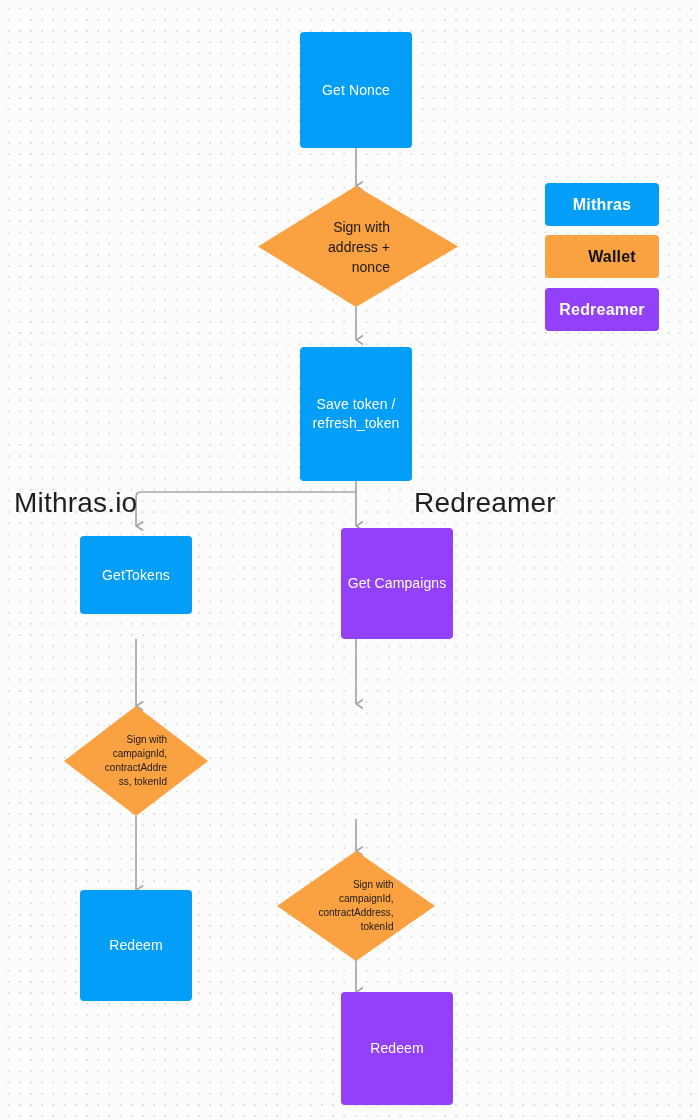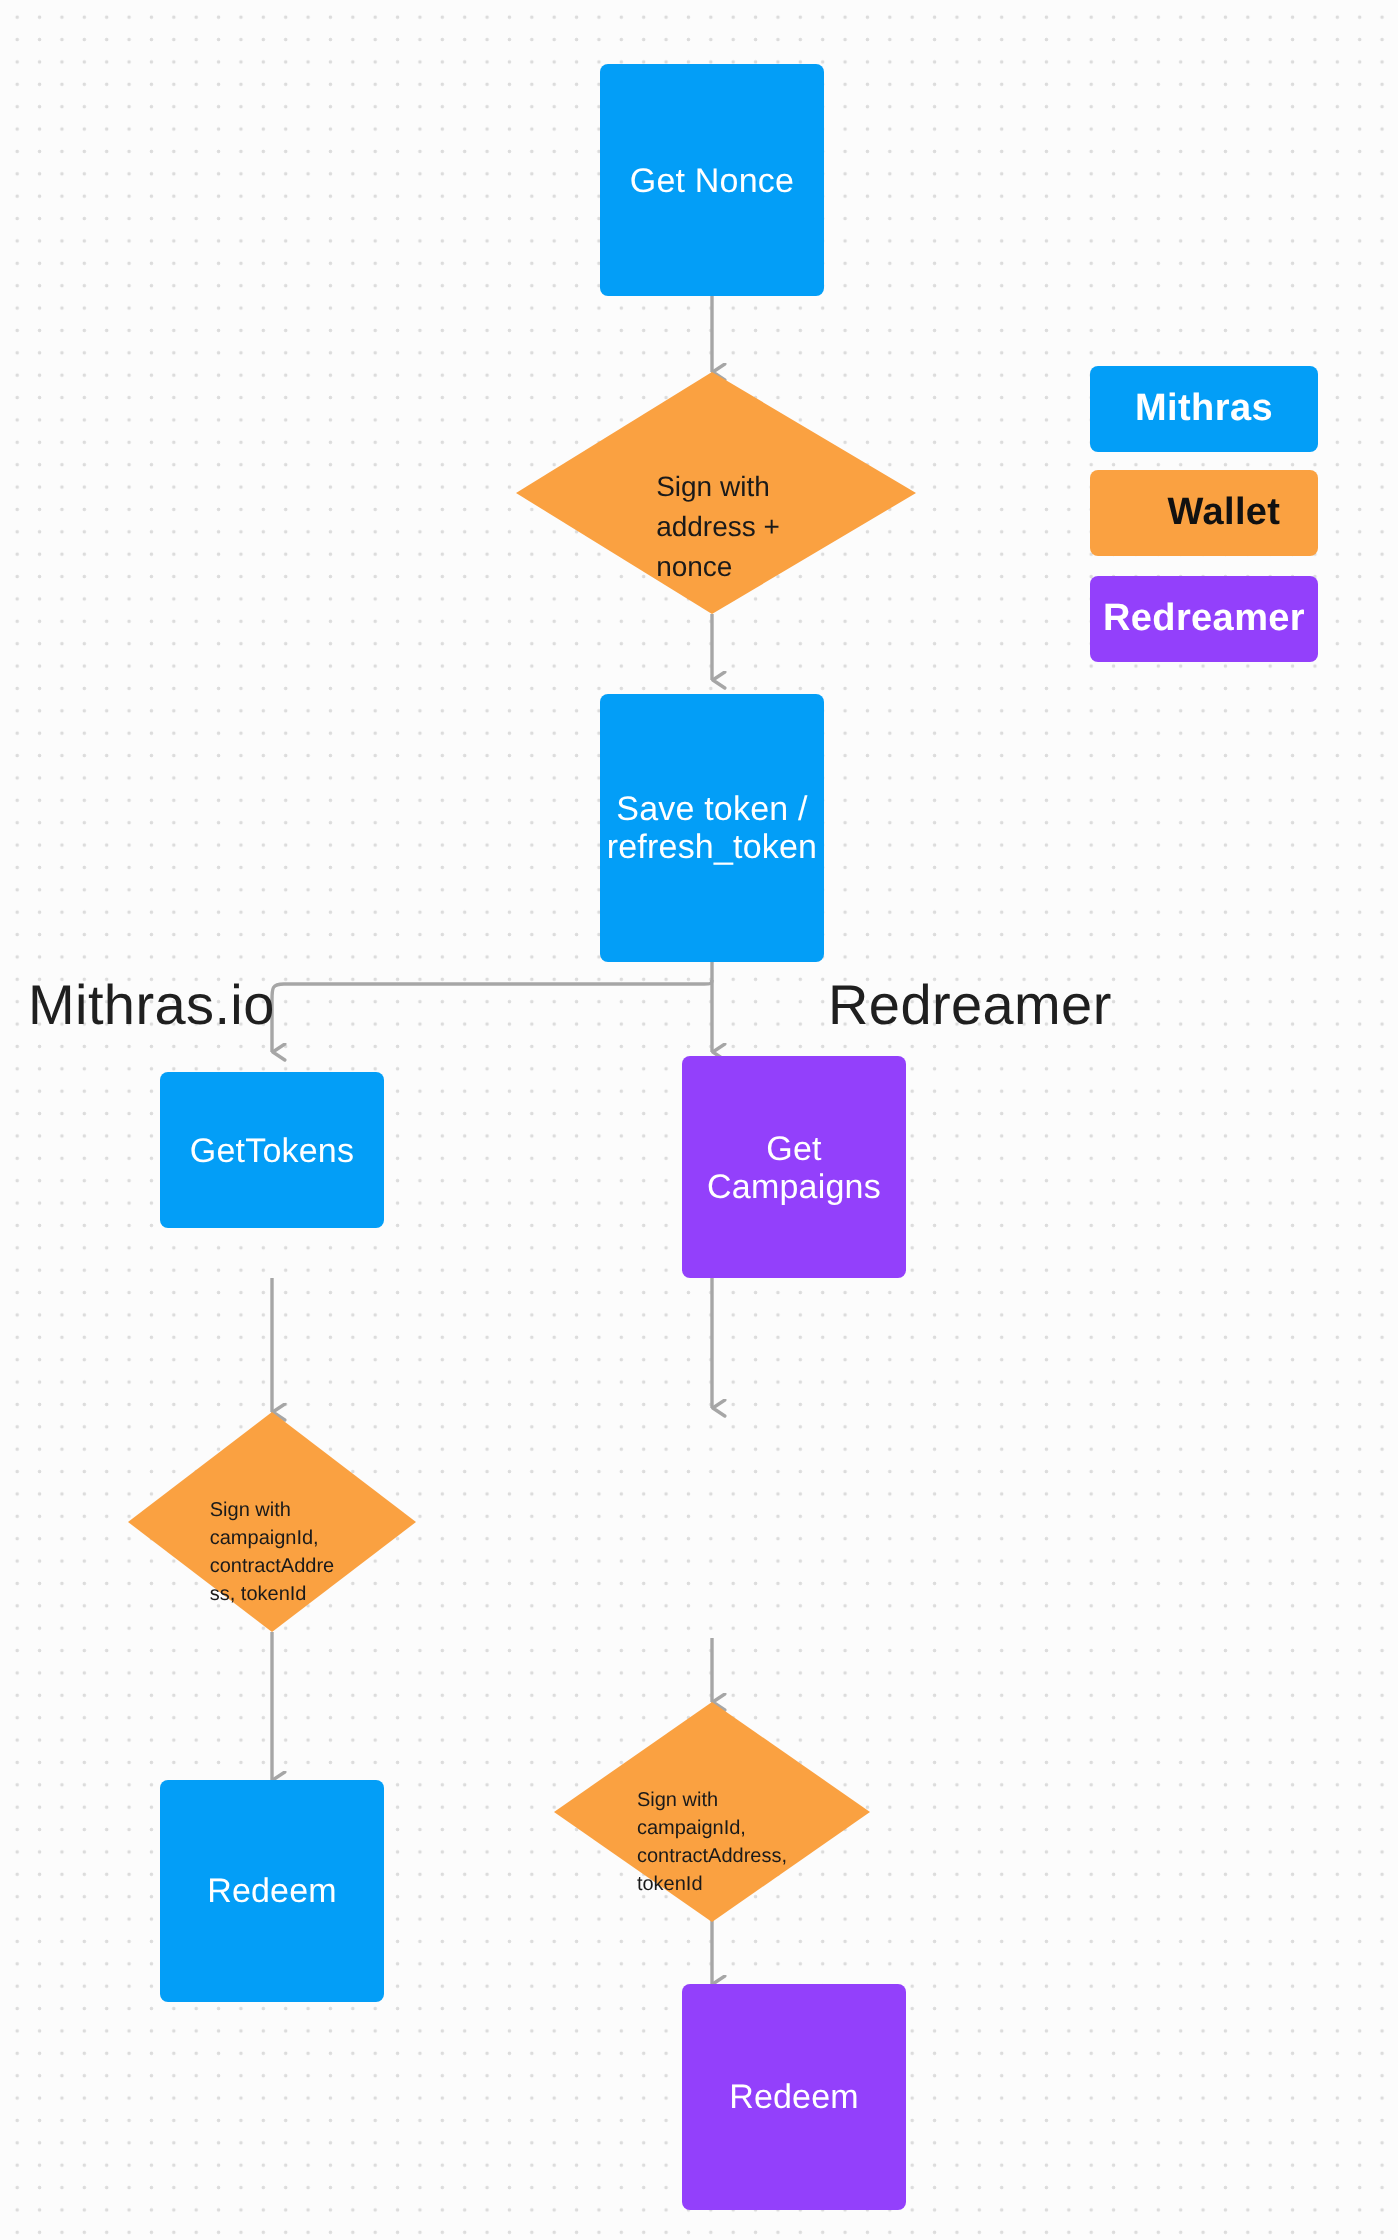--- a/index.html
+++ b/index.html
@@ -28,43 +28,43 @@
     position: absolute;
     display: flex;
     align-items: center;
     justify-content: center;
     text-align: center;
   }
   .rect {
     border-radius: 4px;
   }
   .rect .label {
-    font-size: 17px;
+    font-size: 14px;
     line-height: 19px;
     letter-spacing: 0.1px;
   }
   .blue { background-color: #039ef7; }
   .blue .label { color: #ffffff; }
   .purple { background-color: #9340fb; margin-left: 41px; }
   .purple .label { color: #ffffff; }
   .diamond-wrap {
     position: absolute;
   }
   .diamond-wrap svg {
     position: absolute;
     left: 0; top: 0;
   }
   .diamond-wrap .label {
     position: absolute;
-    left: 0; top: 16px;
+    left: 0; top: 0;
     width: 100%; height: 100%;
     display: flex;
     align-items: center;
     justify-content: center;
-    text-align: left;
+    text-align: right;
     color: #1a1a1a;
   }
   .d-main .label {
     font-size: 14px;
     line-height: 20px;
     padding-left: 2px;
   }
   .d-small .label {
     font-size: 10px;
     line-height: 14px;
@@ -79,21 +79,21 @@
   }
   .legend {
     position: absolute;
   }
   .legend-item {
     position: absolute;
     display: flex;
     align-items: center;
     justify-content: center;
     border-radius: 4px;
-    font-size: 19px;
+    font-size: 16px;
     font-weight: bold;
     letter-spacing: 0.2px;
   }
   .lg-blue { background-color: #039ef7; color: #ffffff; }
   .lg-orange { background-color: #faa141; color: #111111; padding-left: 20px; }
   .lg-purple { background-color: #9340fb; color: #ffffff; }
 </style>
 </head>
 <body>
 

